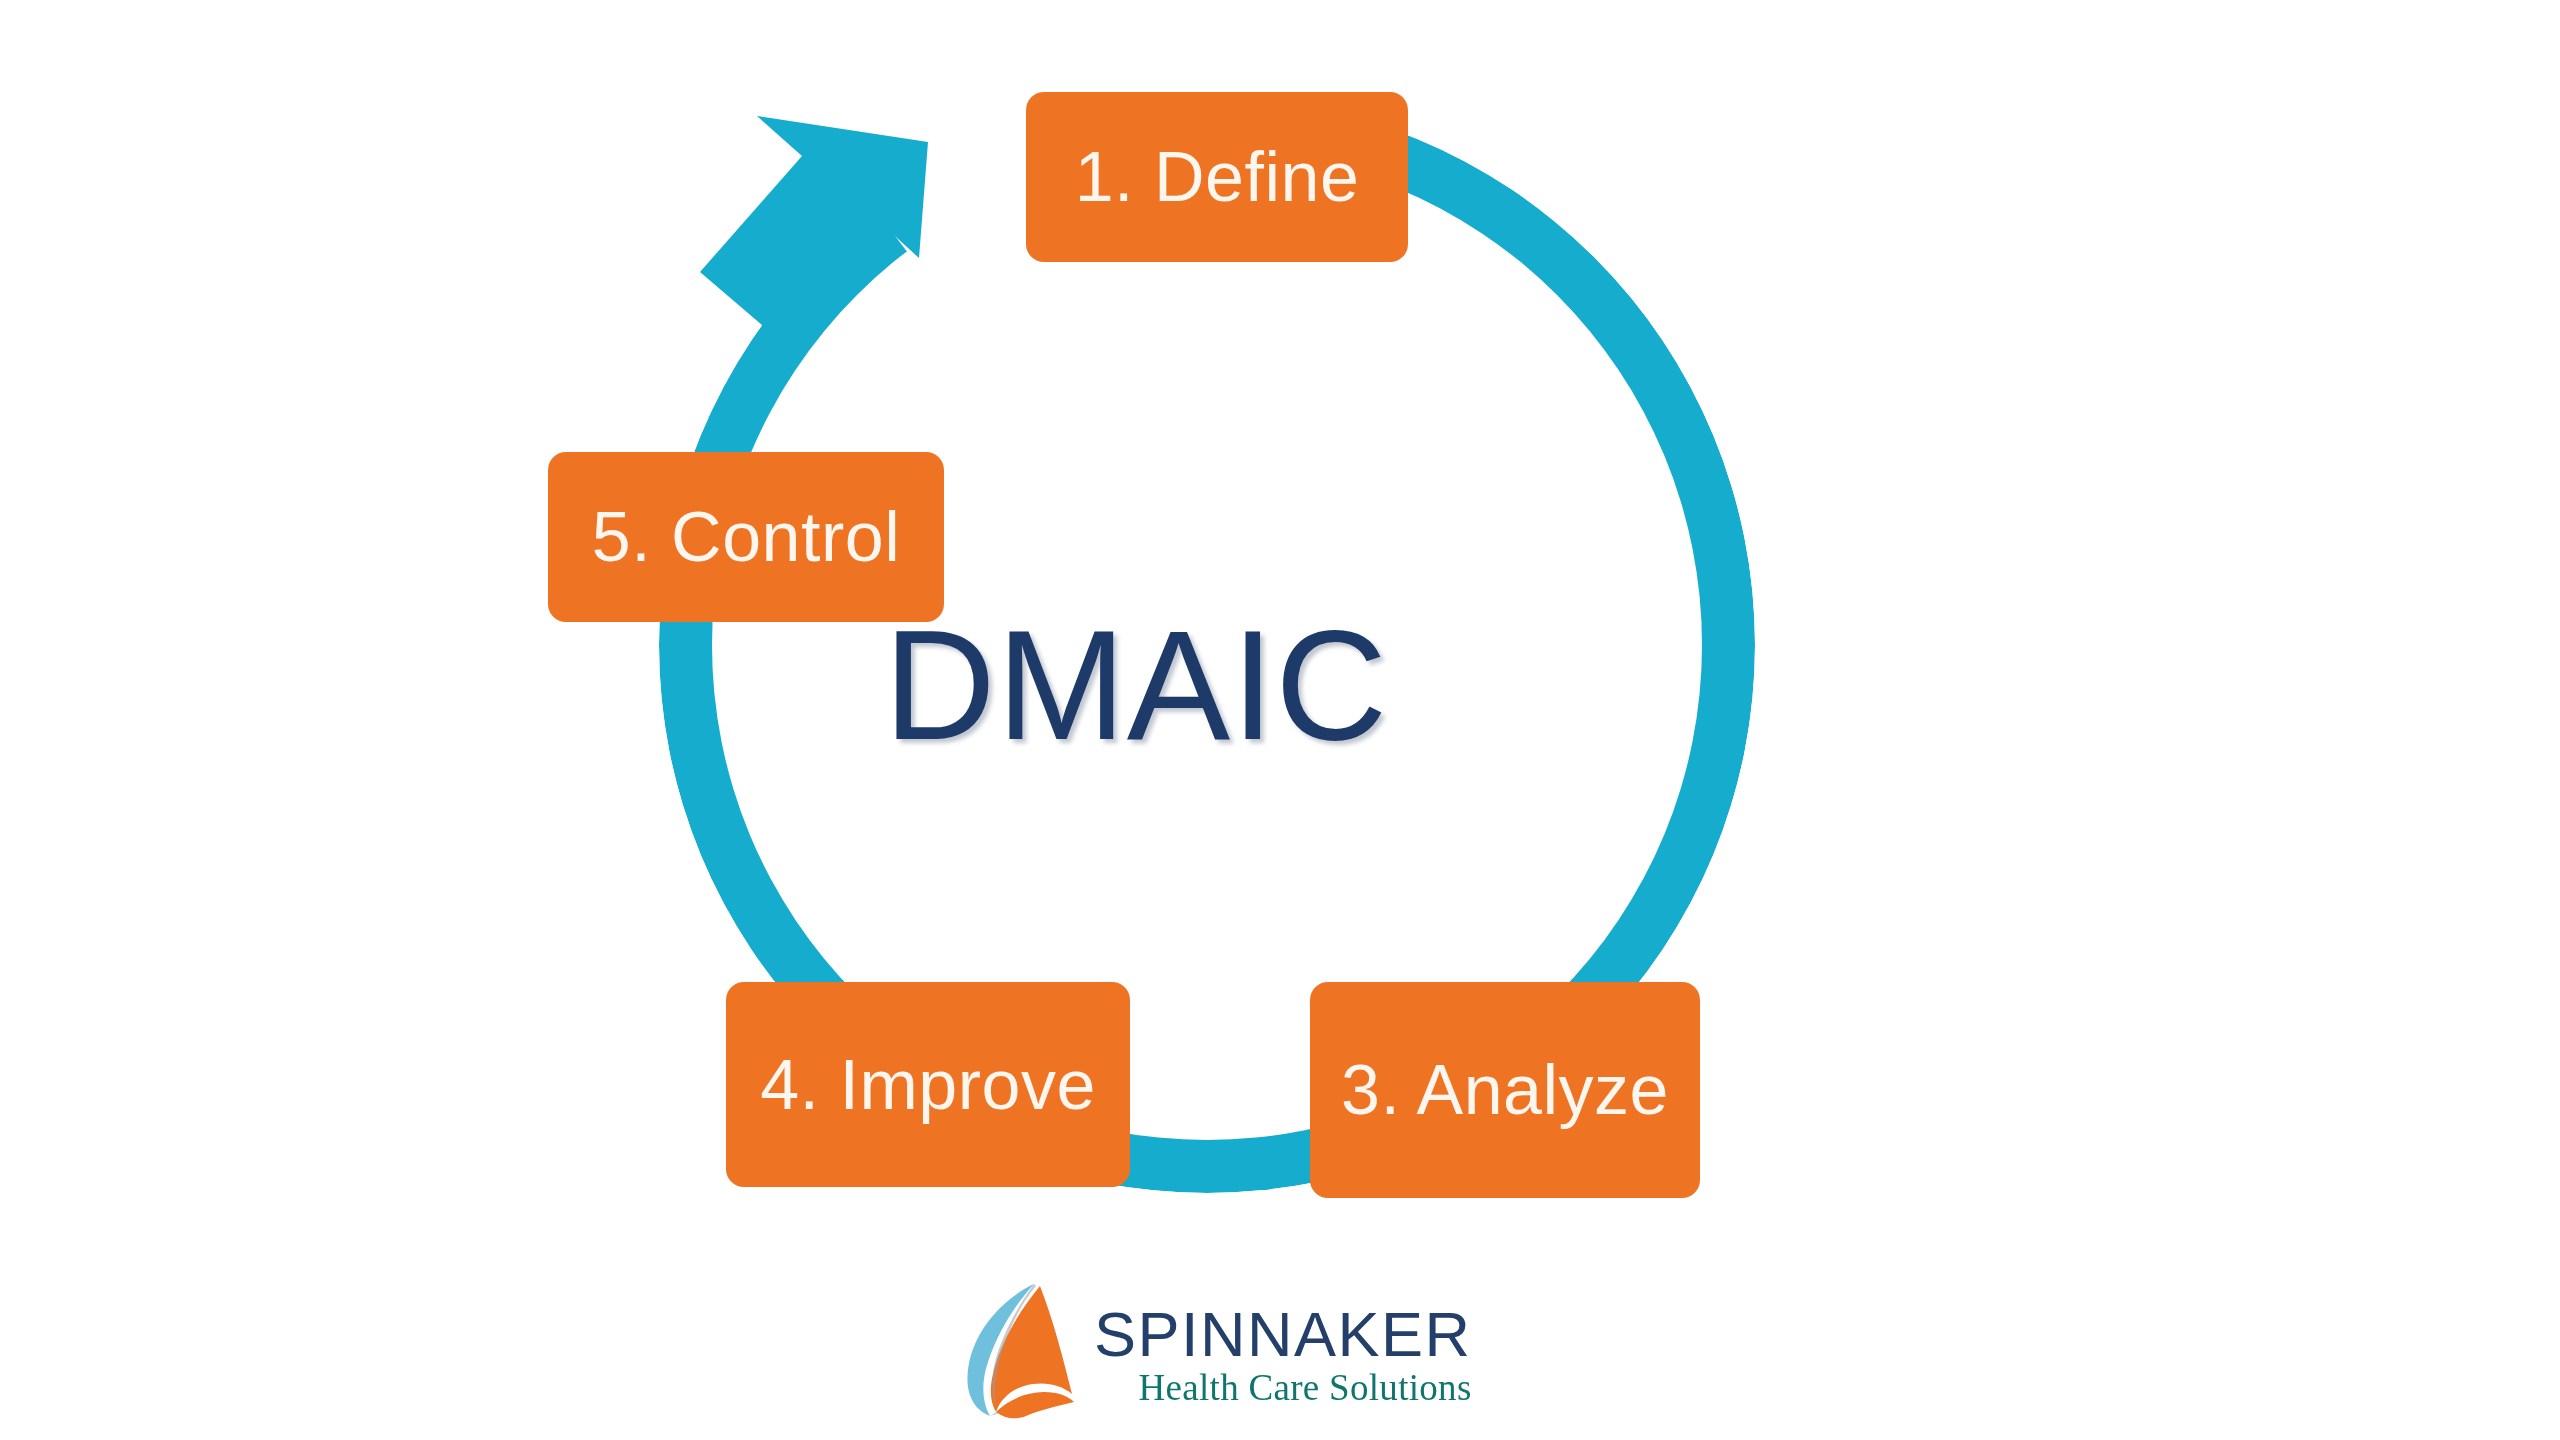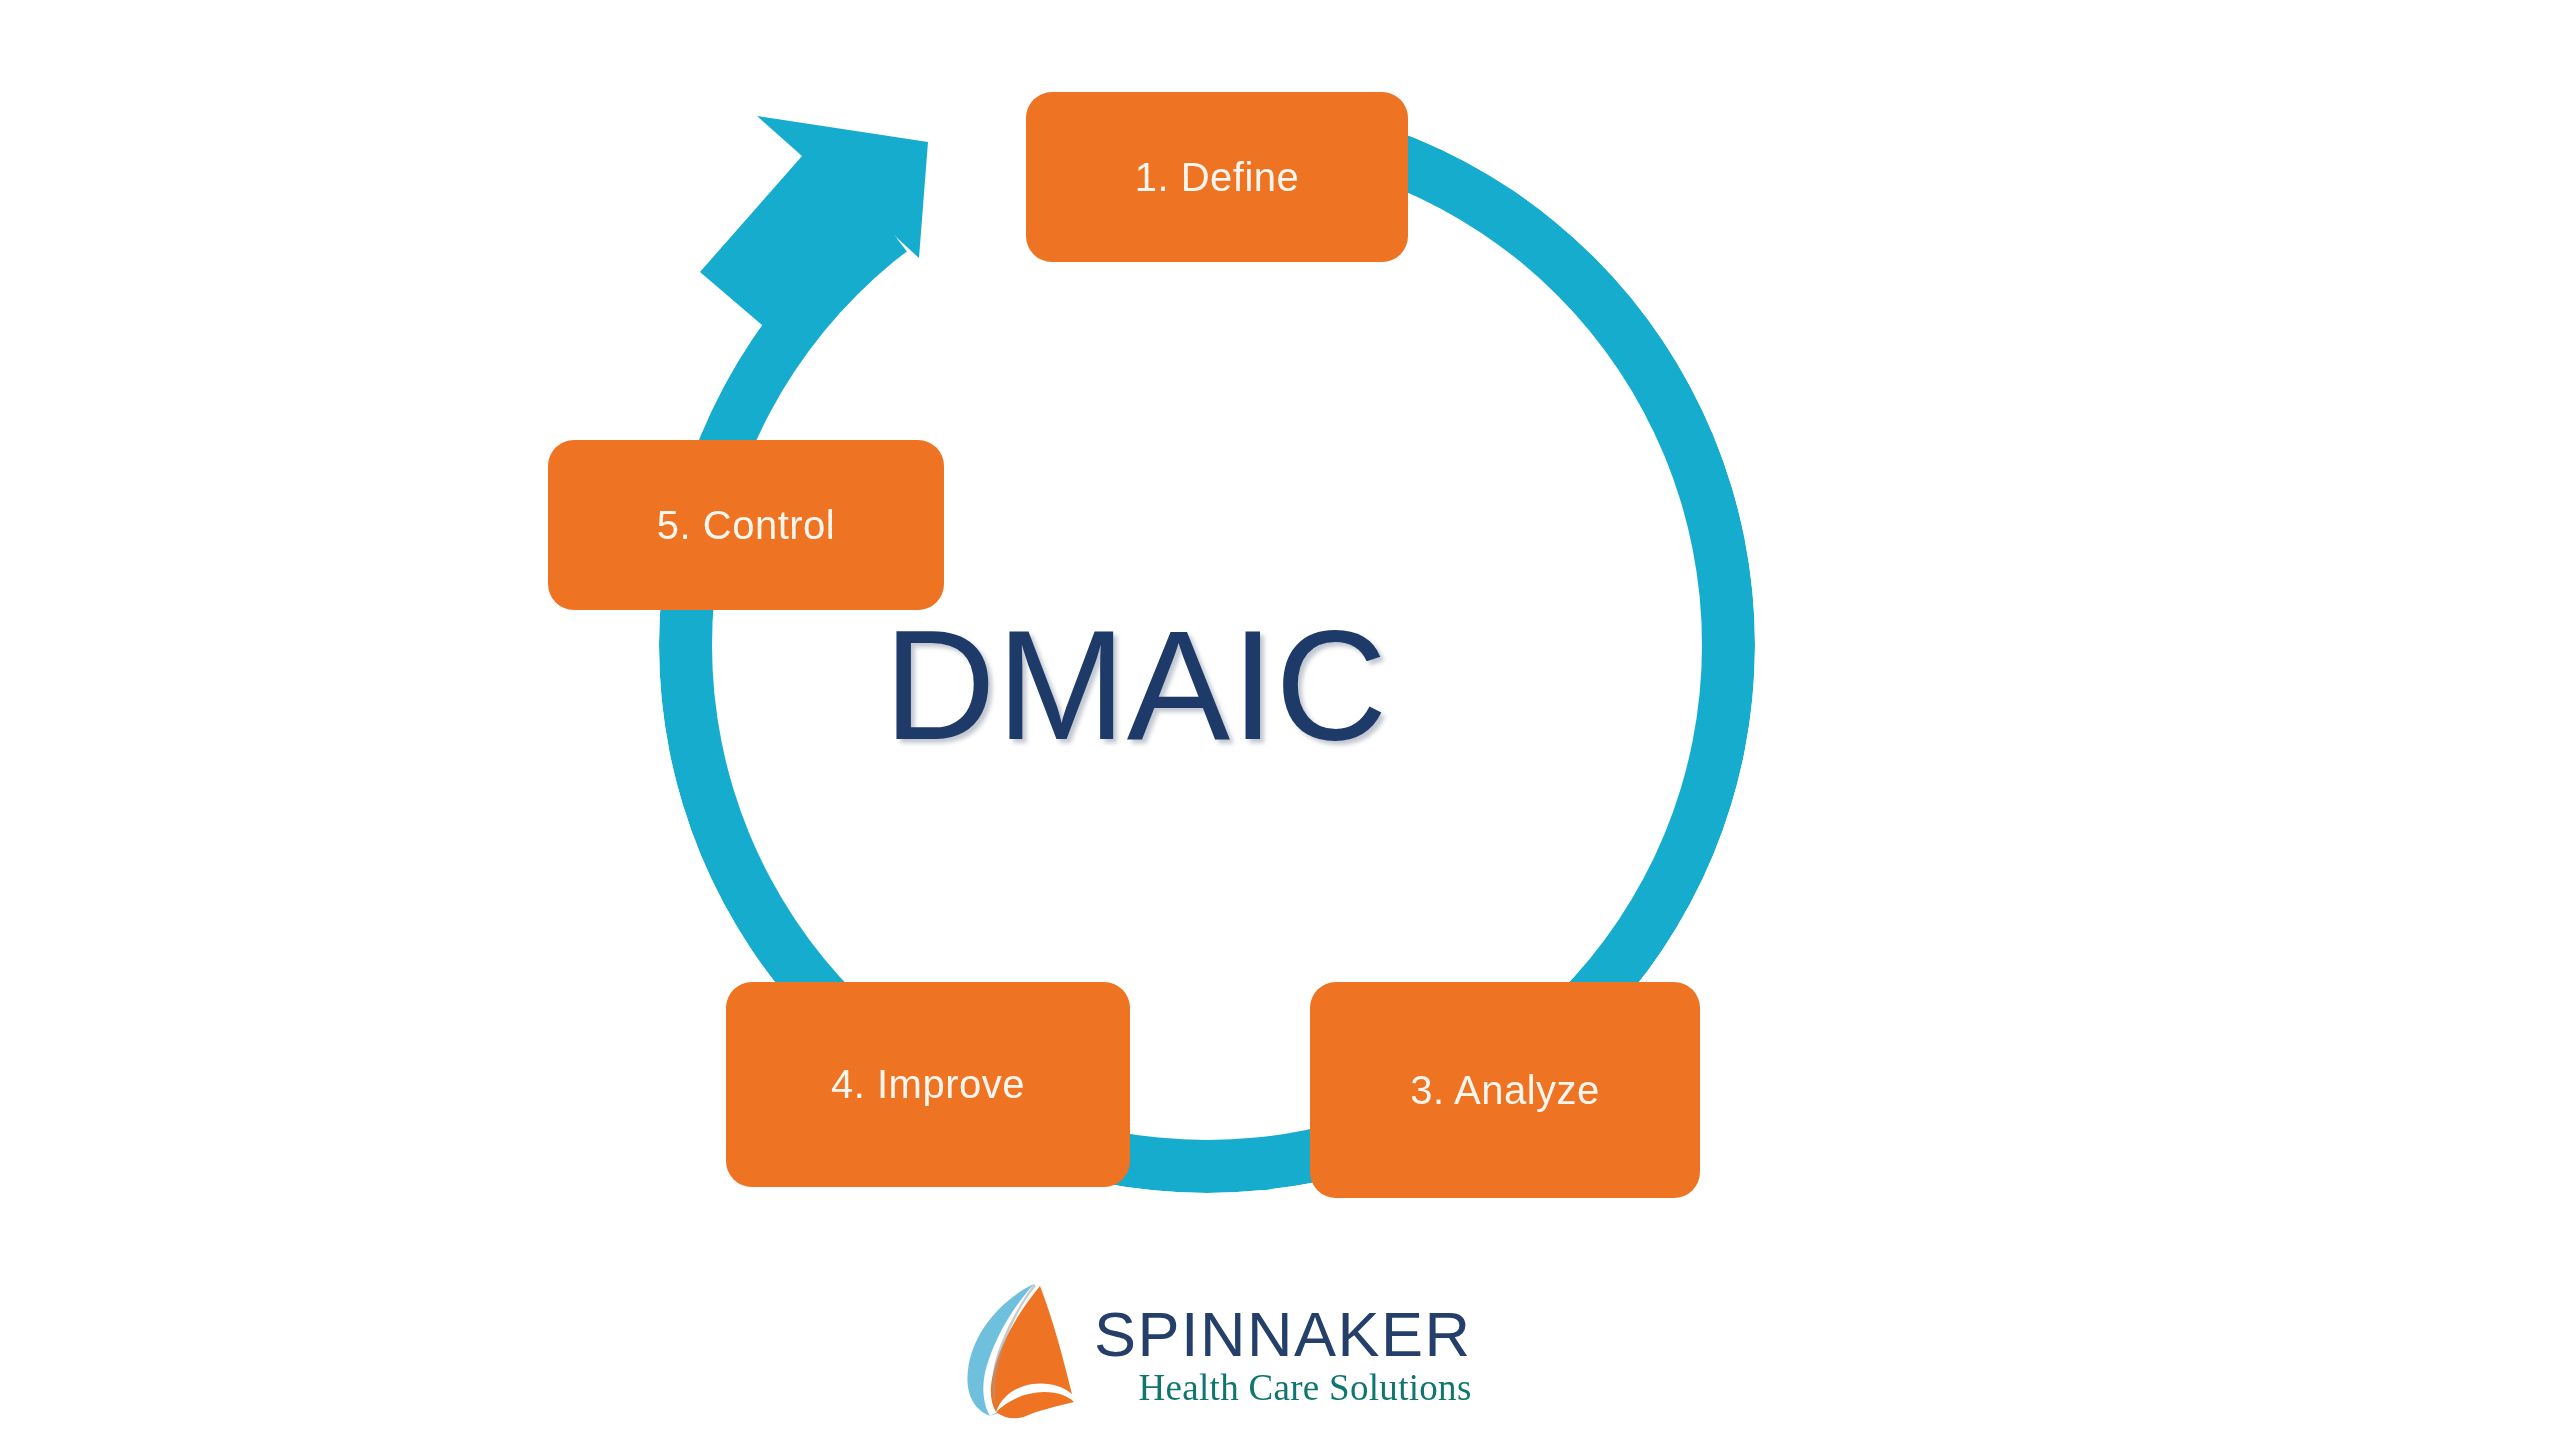--- a/index.html
+++ b/index.html
@@ -45,38 +45,38 @@
     color: #1e3a68;
     text-shadow: 4px 4px 4px rgba(120,130,150,0.45);
     line-height: 1;
     white-space: nowrap;
   }
 
   
   .phase-box {
     position: absolute;
     background: #ee7322;
-    border-radius: 26px;
+    border-radius: 18px;
     color: #fdf6ef;
     font-family: "Liberation Sans", sans-serif;
     font-weight: 400;
-    font-size: 40px;
+    font-size: 70px;
     display: flex;
     align-items: center;
     justify-content: center;
     box-sizing: border-box;
     white-space: nowrap;
     letter-spacing: 0.5px;
   }
 
   #phase-define   { left: 1026px; top: 92px;   width: 382px; height: 170px; }
   #phase-measure  { left: 1487px; top: 432px;  width: 408px; height: 170px; }
   #phase-analyze  { left: 1310px; top: 982px;  width: 390px; height: 216px; }
   #phase-improve  { left: 726px;  top: 982px;  width: 404px; height: 205px; }
-  #phase-control  { left: 548px;  top: 440px;  width: 396px; height: 170px; }
+  #phase-control  { left: 548px;  top: 452px;  width: 396px; height: 170px; }
 
   
   #logo {
     position: absolute;
     left: 960px;
     top: 1272px;
     width: 560px;
     height: 160px;
     display: flex;
     align-items: center;

